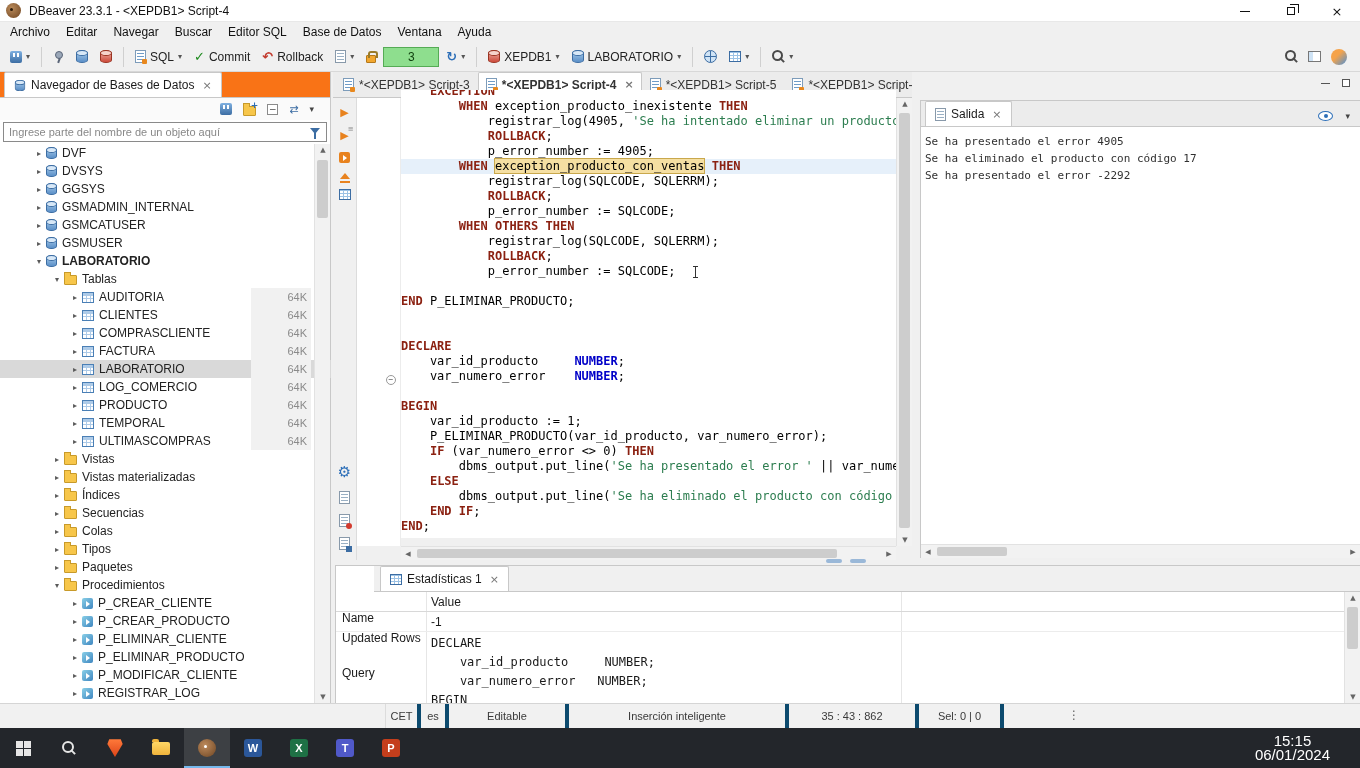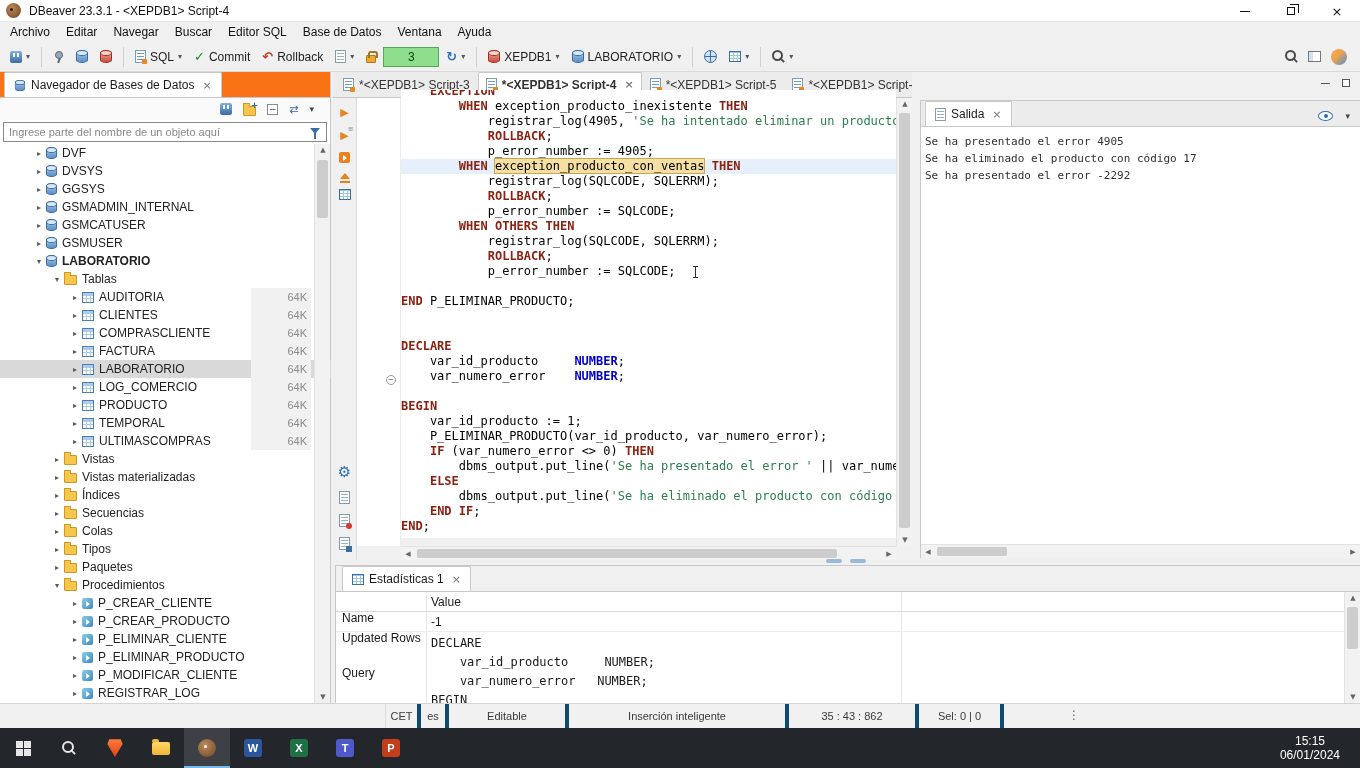--- a/index.html
+++ b/index.html
@@ -149,21 +149,21 @@
 .right-panel{position:absolute;left:920px;top:28px;width:440px;height:458px;background:#fff;border-left:1px solid #c8c8c8;border-top:1px solid #c8c8c8;}
 .rp-header{height:26px;background:#ececec;border-bottom:1px solid #c8c8c8;display:flex;align-items:flex-end;}
 .rp-icons{margin-left:auto;display:flex;align-items:center;gap:12px;padding:0 10px 5px 0;}
 .rp-search{padding:3px 2px;}
 .rp-input{width:100%;height:19px;border:1px solid #767676;font-size:11px;padding:0 5px;font-family:"Liberation Sans",sans-serif;color:#222;}
 .rp-input::placeholder{color:#777;}
 .out-lines{padding:6px 4px;}
 .out-line{font-family:"DejaVu Sans Mono",monospace;font-size:11px;line-height:17px;color:#303030;white-space:pre;}
 
 
-.bottom-panel{position:absolute;left:335px;top:493px;width:1025px;height:138px;background:#fff;border-top:1px solid #c8c8c8;border-left:1px solid #c8c8c8;}
+.bottom-panel{position:absolute;left:335px;top:493px;width:1025px;height:138px;background:#fff;border-top:1px solid #c8c8c8;border-left:1px solid #c8c8c8;padding-left:38px;}
 .sash{position:absolute;top:-7px;left:50%;margin-left:-22px;display:flex;gap:8px;}
 .sash span{width:16px;height:4px;border-radius:2px;background:#9ab8d8;}
 .bp-tabrow{height:26px;background:#f0f0f0;border-bottom:1px solid #c8c8c8;display:flex;align-items:flex-end;padding-left:2px;}
 .bp-table{position:absolute;left:0;top:26px;right:16px;bottom:0;overflow:hidden;font-size:12px;}
 .col-line{position:absolute;top:0;bottom:0;width:1px;background:#e6e6e6;}
 .bp-row{display:flex;position:relative;}
 .bp-hrow{height:20px;border-bottom:1px solid #d8d8d8;align-items:center;}
 .bp-name{width:90px;padding-left:6px;flex:none;margin-top:32px;}
 .bp-value{flex:1;padding-left:5px;}
 .bp-row.r0{height:20px;border-bottom:1px solid #ececec;align-items:center;}
@@ -186,21 +186,21 @@
 .tk-start{width:15px;height:15px;background-image:linear-gradient(#e6e6e6,#e6e6e6),linear-gradient(#e6e6e6,#e6e6e6),linear-gradient(#e6e6e6,#e6e6e6),linear-gradient(#e6e6e6,#e6e6e6);background-size:7px 7px;background-position:0 0,8px 0,0 8px,8px 8px;background-repeat:no-repeat;}
 .tk-search{width:15px;height:15px;position:relative;}
 .tk-search::before{content:"";position:absolute;width:8px;height:8px;border:2px solid #e6e6e6;border-radius:50%;left:0;top:0;}
 .tk-search::after{content:"";position:absolute;width:6px;height:2px;background:#e6e6e6;transform:rotate(45deg);left:8px;top:10px;}
 .tk-brave{width:16px;height:18px;background:linear-gradient(#ff7a3a,#dd4419);clip-path:polygon(50% 100%,2% 28%,14% 2%,86% 2%,98% 28%);}
 .tk-file-explorer{width:18px;height:13px;background:linear-gradient(#ffd766,#f0b43c);border-radius:2px;position:relative;}
 .tk-file-explorer::before{content:"";position:absolute;top:-3px;left:0;width:7px;height:3px;background:#f0b43c;border-radius:2px 2px 0 0;}
 .tk-dbeaver{width:18px;height:18px;border-radius:50%;background:radial-gradient(circle at 38% 35%,#bc8a5c,#6e4522);position:relative;}
 .tk-dbeaver::after{content:"";position:absolute;width:3px;height:3px;border-radius:50%;background:#fff;left:6px;top:6px;}
 .tk-office{width:18px;height:18px;border-radius:3px;color:#fff;font:bold 11px/18px "Liberation Sans",sans-serif;text-align:center;display:block;}
-.clock{margin-left:auto;color:#fff;font-size:12px;line-height:14px;text-align:center;padding:6px 20px 0 0;}
+.clock{margin-left:auto;color:#fff;font-size:15px;line-height:14px;text-align:center;padding:6px 30px 0 0;}
 </style>
 </head>
 <body>
 
 <div class="screen">
 
   <div class="titlebar">
     <span class="app-icon"></span>
     <span class="title-text">DBeaver 23.3.1 - &lt;XEPDB1&gt; Script-4</span>
     <div class="win-controls">

